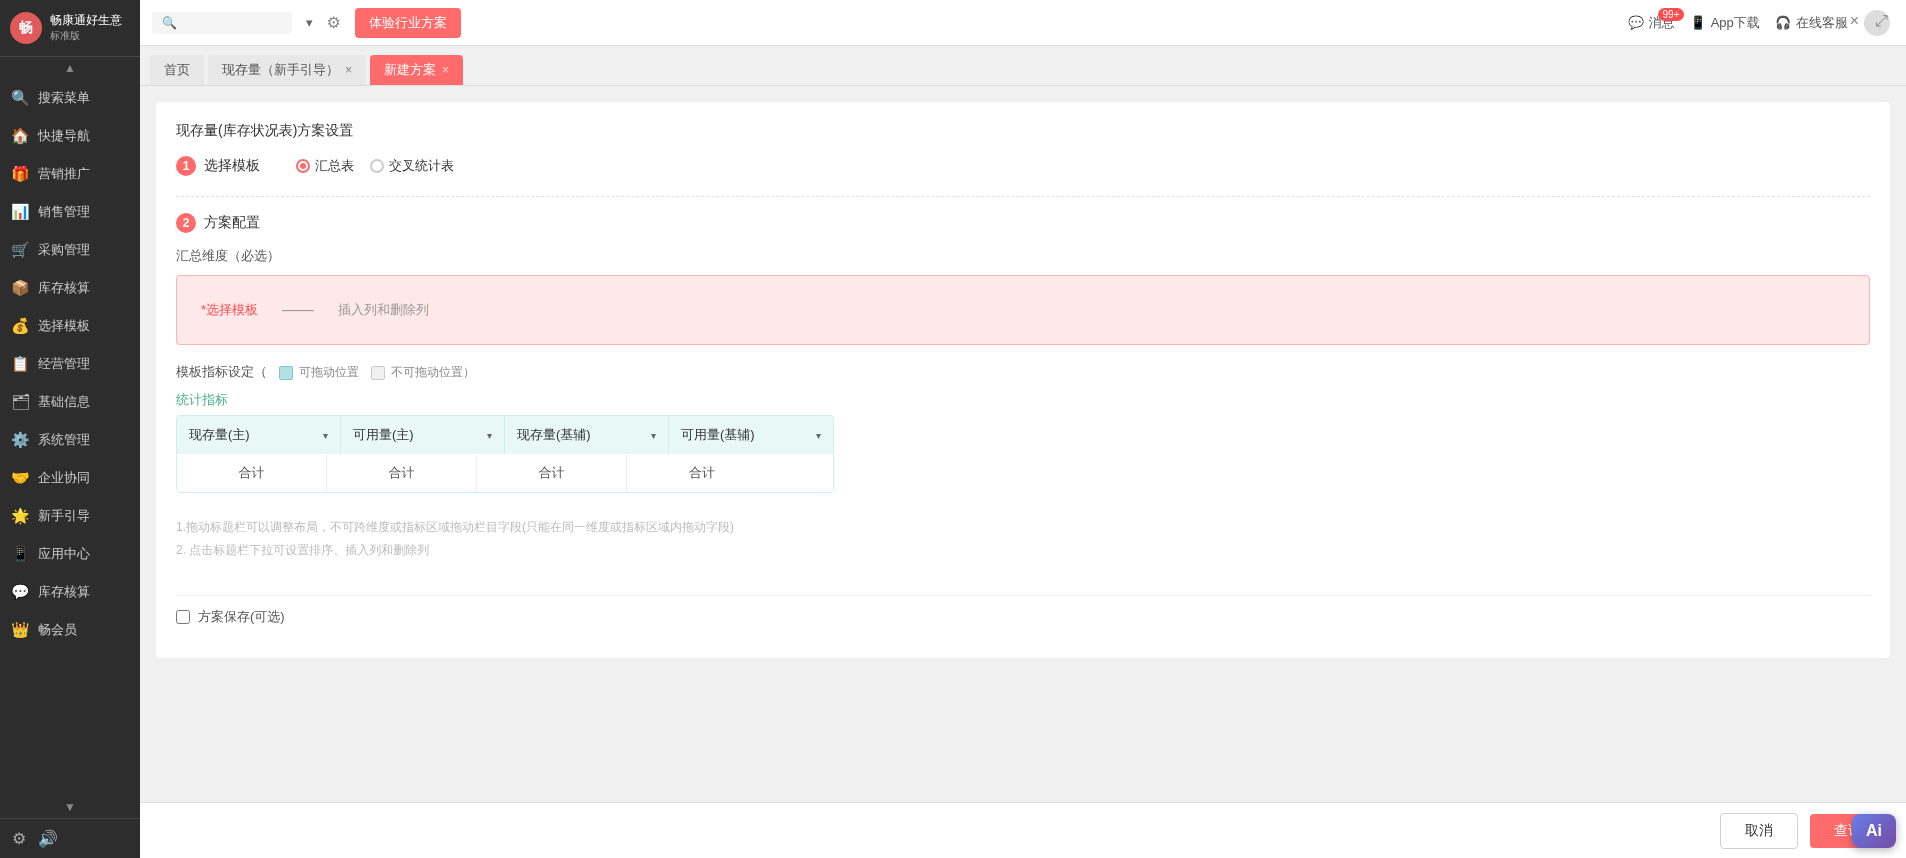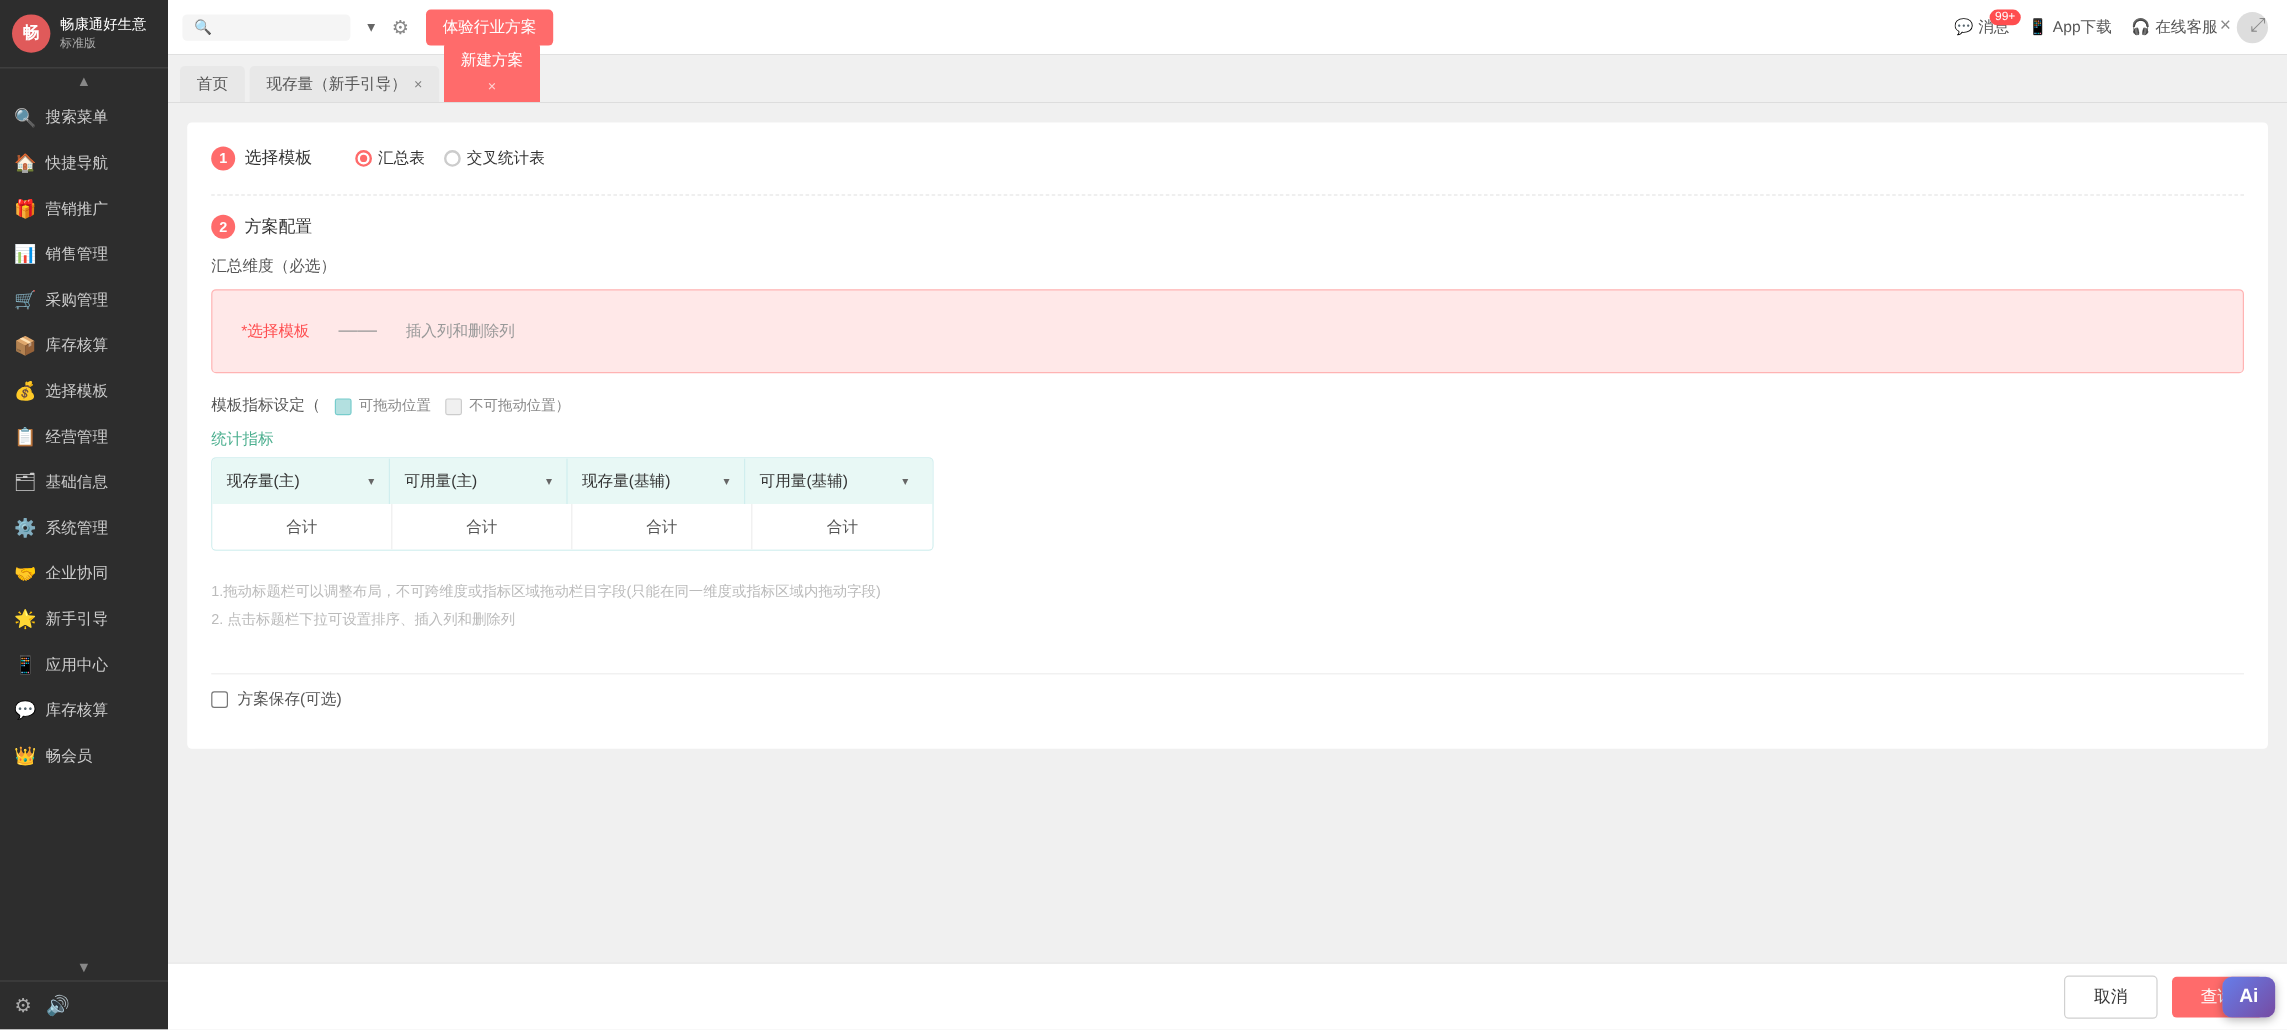--- a/index.html
+++ b/index.html
@@ -113,21 +113,21 @@
     .tab {
       display: flex; align-items: center; gap: 6px;
       padding: 6px 14px;
       background: #e8e8e8;
       border-radius: 4px 4px 0 0;
       font-size: 13px; color: #555;
       cursor: pointer;
       margin-right: 4px;
     }
     .tab.active {
-      background: #ff6b6b; color: white; flex-direction: column;
+      background: #ff6b6b; color: white;
     }
     .tab-close { font-size: 12px; opacity: 0.7; cursor: pointer; }
     .tab-home { color: #555; }
 
     
     .content {
       flex: 1;
       overflow-y: auto;
       padding: 16px;
       background: #f0f0f0;
@@ -207,21 +207,21 @@
       width: fit-content;
       min-width: 600px;
     }
     .indicator-table-header {
       display: flex; background: #e8f8f5;
     }
     .indicator-table-body {
       display: flex; background: #fff;
     }
     .indicator-col {
-      width: 148px; padding: 10px 12px;
+      width: 164px; padding: 10px 12px;
       display: flex; align-items: center; gap: 6px;
       border-right: 1px solid #d0eeee;
       font-size: 13px; color: #333;
       justify-content: space-between;
     }
     .indicator-col:last-child { border-right: none; }
     .indicator-col-body {
       width: 150px; padding: 10px 12px;
       display: flex; align-items: center;
       border-right: 1px solid #eee;
@@ -421,20 +421,21 @@
 
     <div class="window-controls">
       <span class="win-btn">×</span>
       <span class="win-btn">⤢</span>
     </div>
   </div>
 
   <div class="content">
     <div class="panel">
 
+      <div class="panel-title">现存量(库存状况表)方案设置</div>
 
       <div class="step-block">
         <div class="step-header">
           <div class="step-num">1</div>
           <span class="step-label">选择模板</span>
           <div class="radio-group">
             <label class="radio-item">
               <div class="radio-dot checked"></div>
               <span>汇总表</span>
             </label>

